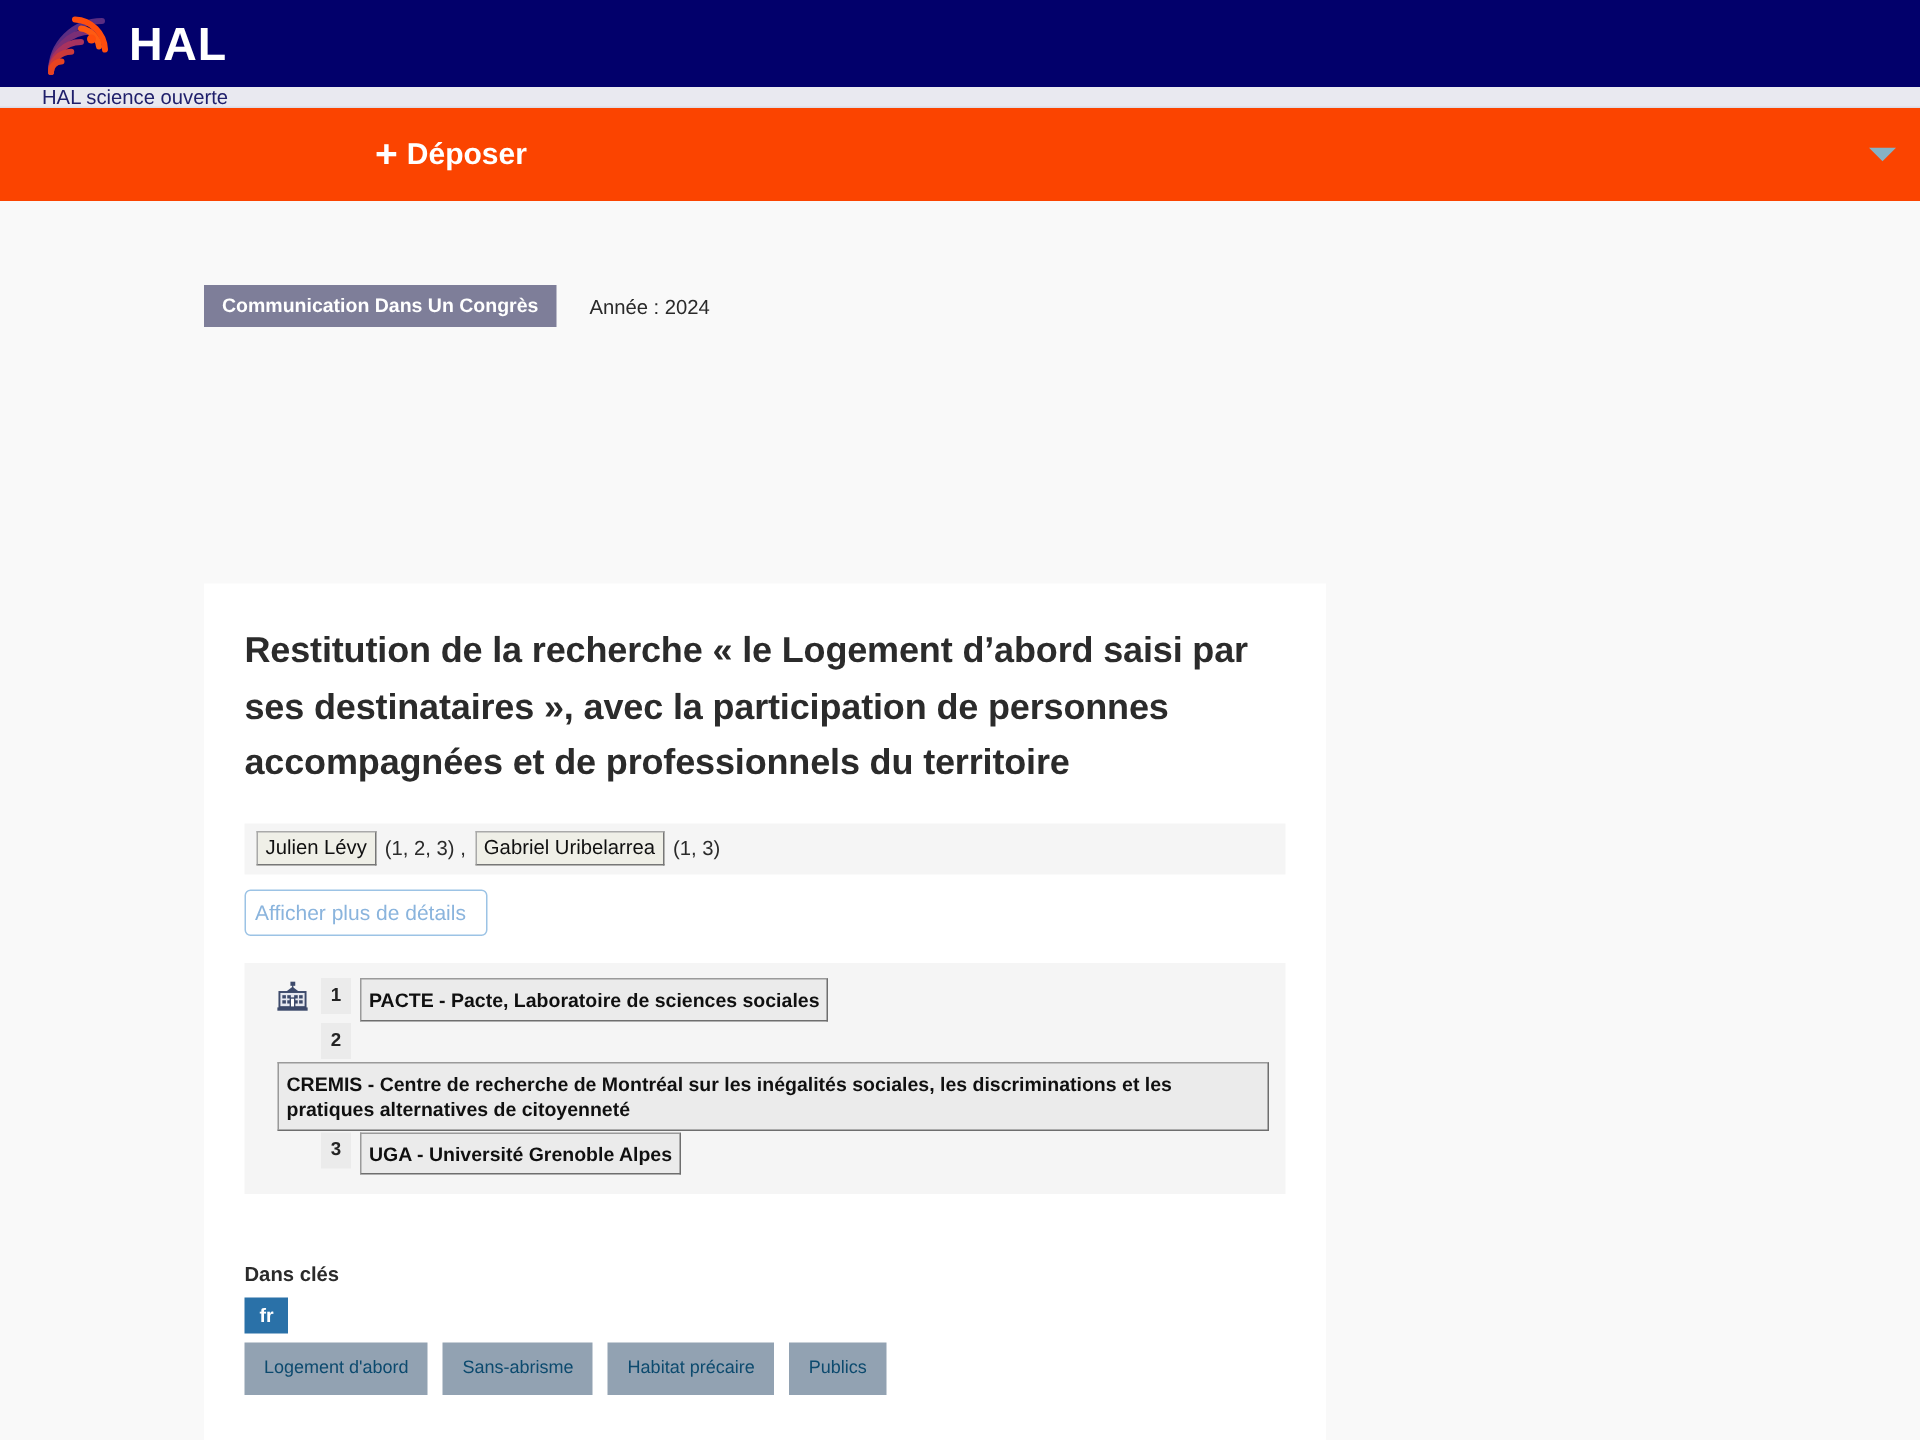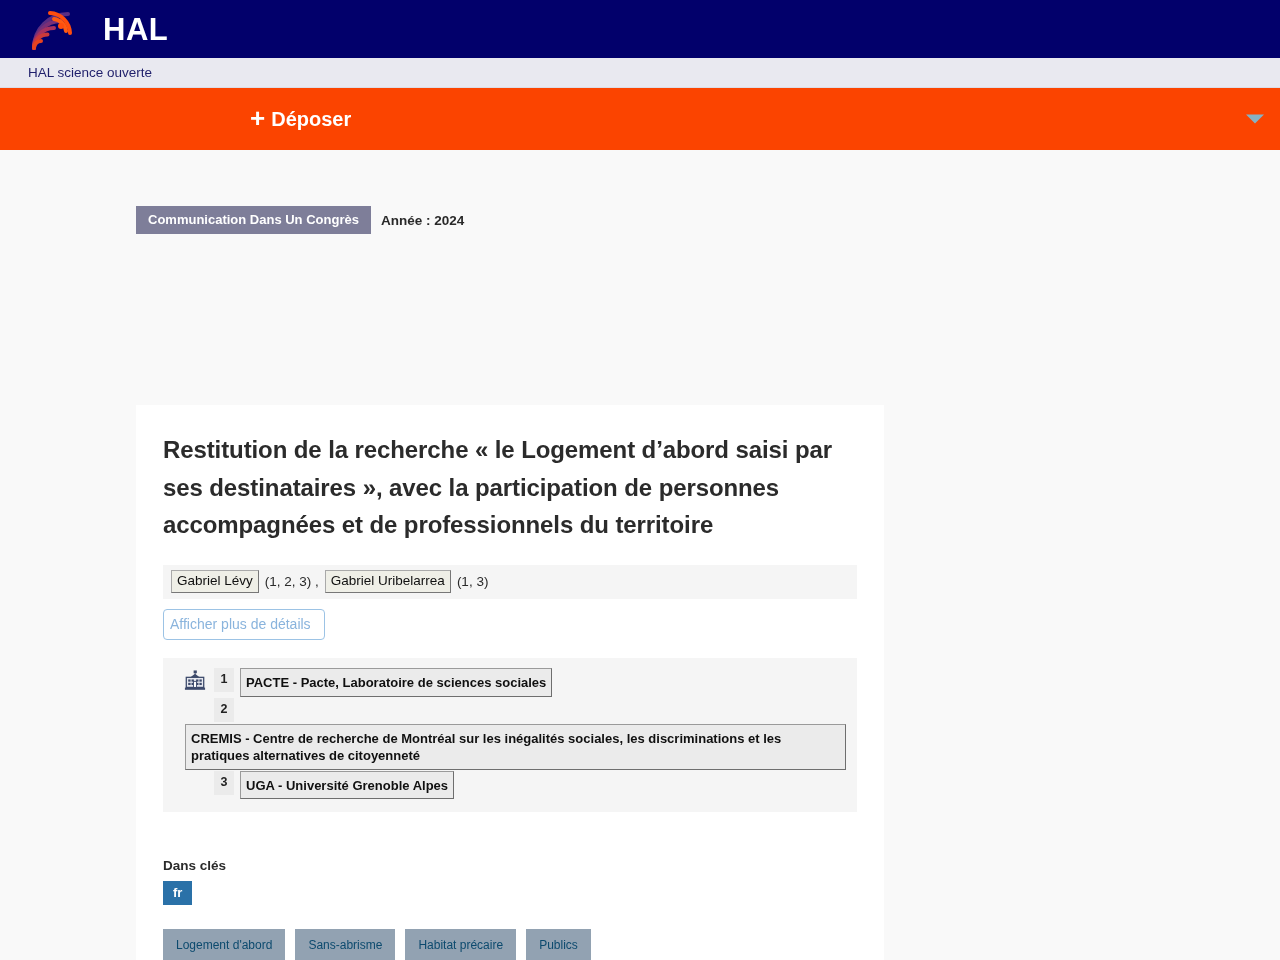--- a/index.html
+++ b/index.html
@@ -13,33 +13,33 @@
   }
 
   
   .topbar {
     height: 58px;
     background: #02006b;
     display: flex;
     align-items: center;
     padding-left: 28px;
   }
-  .logo-wrap { display: flex; align-items: center; gap: 29px; }
+  .logo-wrap { display: flex; align-items: center; gap: 12px; }
   .logo-mark { width: 46px; height: 42px; display: block; }
   .logo-text {
     color: #ffffff;
     font-size: 31px;
     font-weight: bold;
     letter-spacing: 0.5px;
     line-height: 1;
   }
 
   
   .subbar {
-    height: 30px;
+    height: 14px;
     background: #e9e9f0;
     display: flex;
     align-items: center;
     padding-left: 28px;
     border-bottom: 1px solid #dcdce6;
   }
   .subbar-text {
     color: #1f1f6b;
     font-size: 13.5px;
   }
@@ -97,21 +97,22 @@
     background: #7e7e99;
     color: #ffffff;
     font-size: 13px;
     font-weight: bold;
     padding: 7px 12px 8px 12px;
     line-height: 1;
   }
   .year-text {
     color: #2a2a2a;
     font-size: 13.5px;
-    font-weight: bold;
+    font-weight: normal;
+    margin-left: 12px;
   }
 
   .card {
     position: absolute;
     left: 136px;
     top: 255px;
     width: 748px;
     min-height: 705px;
     background: #ffffff;
     padding: 26px 26px 0 27px;
@@ -237,21 +238,21 @@
     margin: 0 0 8px 0;
   }
   .lang-badge {
     display: inline-block;
     background: #2a71a8;
     color: #ffffff;
     font-size: 13px;
     font-weight: bold;
     padding: 5px 10px 6px 10px;
     line-height: 1;
-    margin-bottom: 24px;
+    margin-bottom: 6px;
   }
   .chips {
     display: flex;
     flex-wrap: wrap;
     gap: 10px 10px;
     max-width: 470px;
   }
   .chip {
     background: #92a2b2;
     color: #0c4a6e;
@@ -300,21 +301,21 @@
     <span class="type-badge">Communication Dans Un Congrès</span>
     <span class="year-text">Année : 2024</span>
   </div>
 
   <div class="card">
 
     <h1 class="doc-title">Restitution de la recherche « le Logement d’abord saisi par ses destinataires », avec la participation de personnes accompagnées et de professionnels du territoire</h1>
 
     
     <div class="authors-band">
-      <span class="author-chip">Gabriel Lévy</span>
+      <span class="author-chip">Julien Lévy</span>
       <span class="author-affil">(1, 2, 3) ,</span>
       <span class="author-chip">Gabriel Uribelarrea</span>
       <span class="author-affil">(1, 3)</span>
     </div>
 
     <div class="details-btn">Afficher plus de détails</div>
 
     
     <div class="affil-band">
       <div class="affil-grid">

